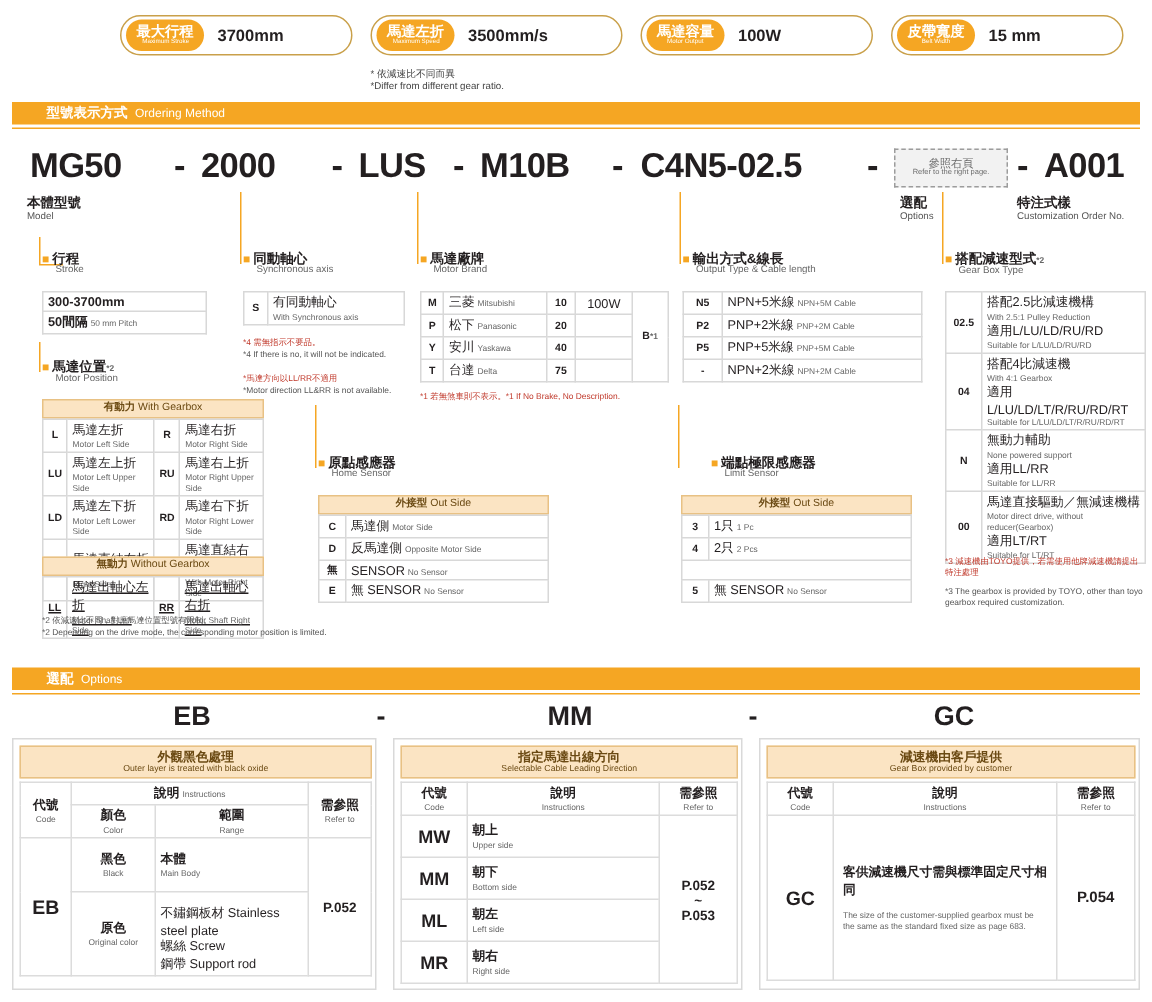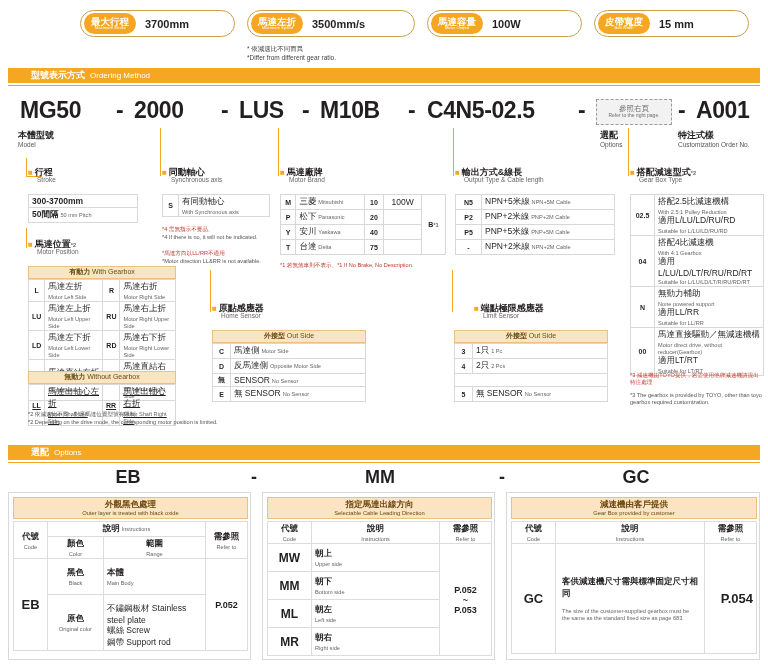--- a/index.html
+++ b/index.html
@@ -676,17 +676,17 @@
         <span class="zh9 bold">需參照</span><br>
         <span class="en6">Refer to</span>
       </td>
     </tr>
     <tr>
       <td class="cellc bold" style="font-size:13px; height:110px;"><span>GC</span></td>
       <td style="padding:4px 6px;">
         <span class="zh9 bold">客供減速機尺寸需與標準固定尺寸相同</span><br><br>
         <span class="en6">The size of the customer-supplied gearbox must be the same as the standard fixed size as page 683.</span>
       </td>
-      <td class="cellc bold" style="font-size:13px;text-align:right;"><span>P.054</span></td>
+      <td class="cellc bold" style="font-size:10px;"><span>P.054</span></td>
     </tr>
   </tbody>
     </table>
 </div>
 
 </body></html>

